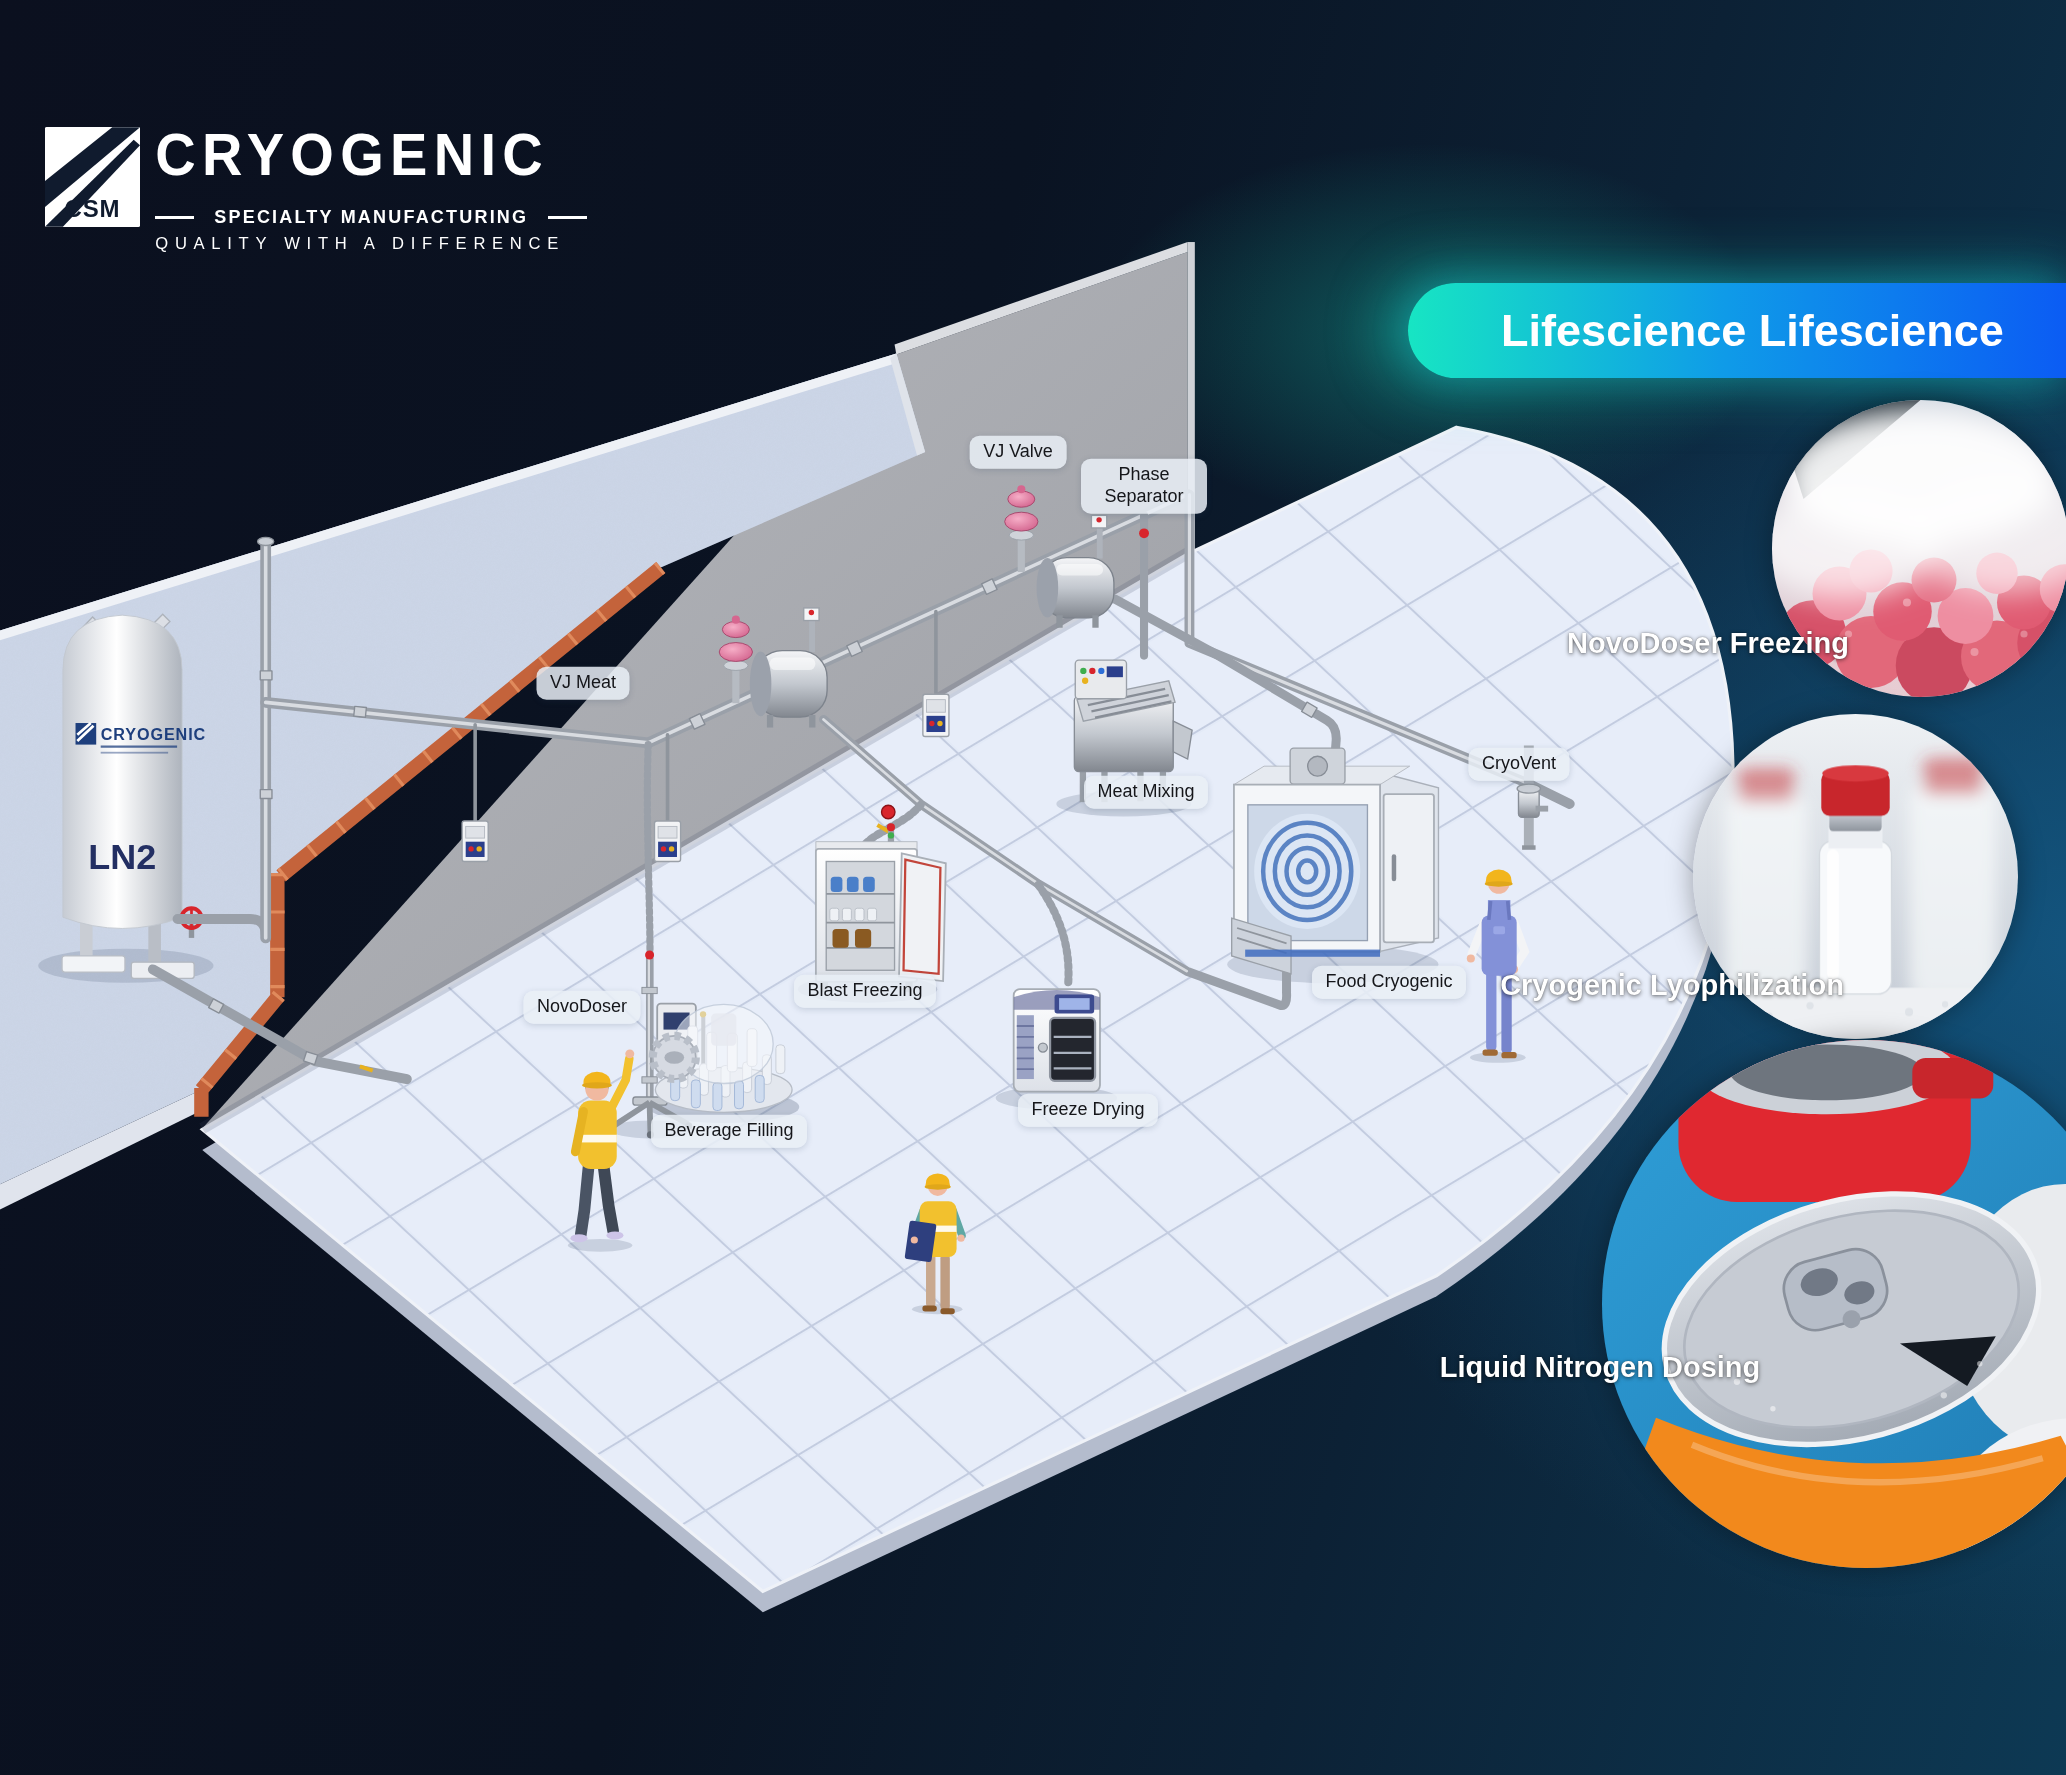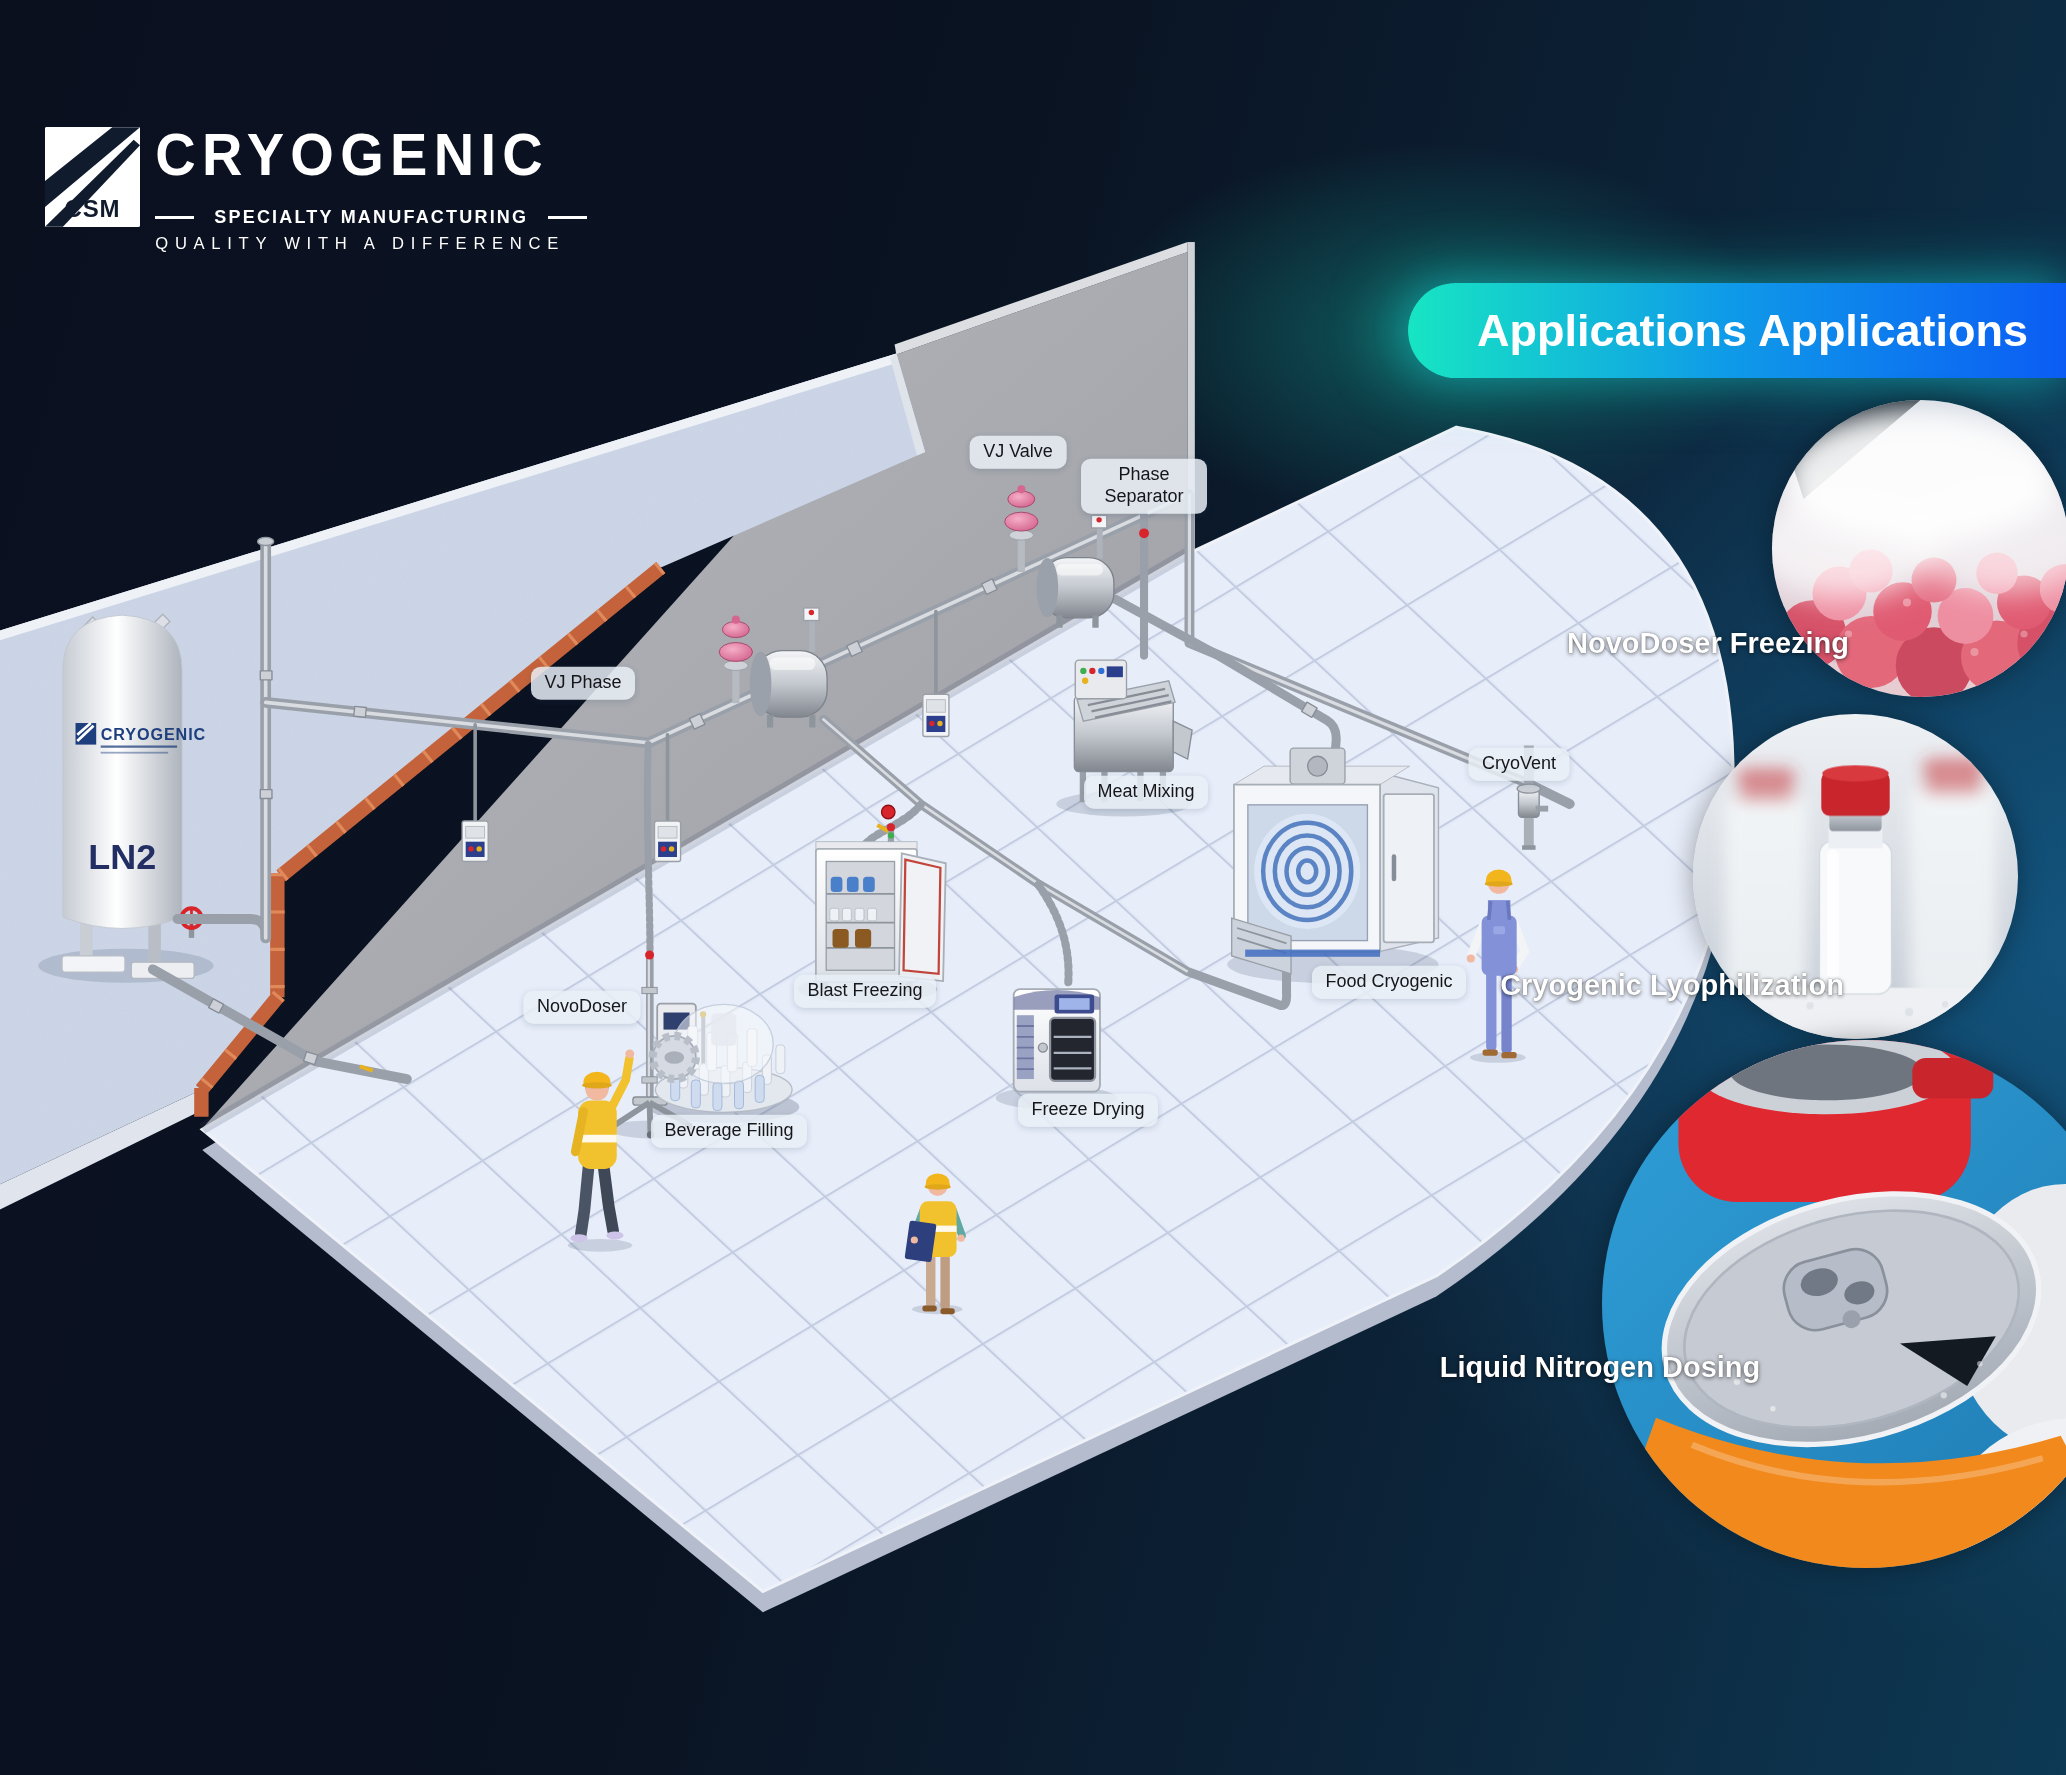--- a/index.html
+++ b/index.html
@@ -455,21 +455,21 @@
     <div class="tag1">
       <span class="line"></span>
       <span>SPECIALTY MANUFACTURING</span>
       <span class="line"></span>
     </div>
     <div class="tag2">QUALITY WITH A DIFFERENCE</div>
   </div>
 </div>
 
 <div id="banner">
-  <div class="title">Applications Applications</div>
+  <div class="title">Lifescience Lifescience</div>
 </div>
 
 <div id="circle1" class="circle">
   <svg width="297" height="297" viewBox="0 0 660 660">
     <defs>
       <linearGradient id="c1bg" x1="0" y1="0" x2="0" y2="1">
         <stop offset="0" stop-color="#cfd6df"></stop>
             <stop offset="1" stop-color="#e8ccd2"></stop>
       </linearGradient>
     </defs>
@@ -585,21 +585,21 @@
     </g>
   </svg>
 </div>
 
 <div class="applabel" style="left:1708px;top:643px;">NovoDoser Freezing</div>
 <div class="applabel" style="left:1672px;top:985px;">Cryogenic Lyophilization</div>
 <div class="applabel" style="left:1600px;top:1367px;">Liquid Nitrogen Dosing</div>
 
 <div class="pill" style="left:1018px;top:452px;">VJ Valve</div>
 <div class="pill wrap" style="left:1144px;top:486px;">Phase Separator</div>
-<div class="pill" style="left:583px;top:683px;">VJ Phase</div>
+<div class="pill" style="left:583px;top:683px;">VJ Meat</div>
 <div class="pill" style="left:1146px;top:792px;">Meat Mixing</div>
 <div class="pill" style="left:1519px;top:764px;">CryoVent</div>
 <div class="pill" style="left:865px;top:991px;">Blast Freezing</div>
 <div class="pill" style="left:1389px;top:982px;">Food Cryogenic</div>
 <div class="pill" style="left:582px;top:1007px;">NovoDoser</div>
 <div class="pill" style="left:1088px;top:1110px;">Freeze Drying</div>
 <div class="pill" style="left:729px;top:1131px;">Beverage Filling</div>
 
 </div>
 

